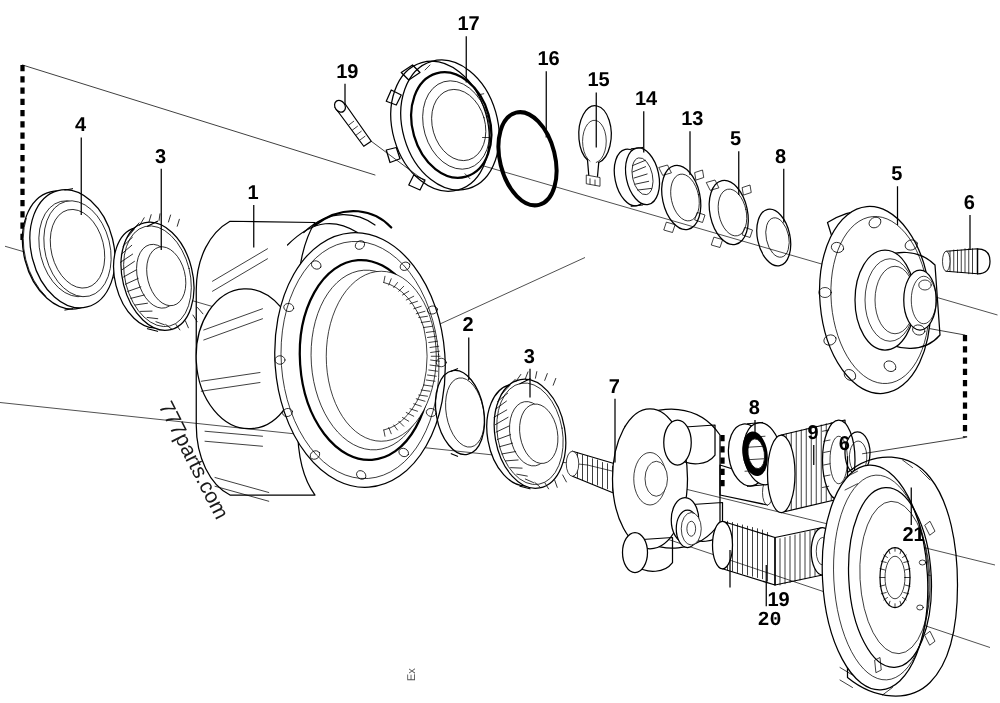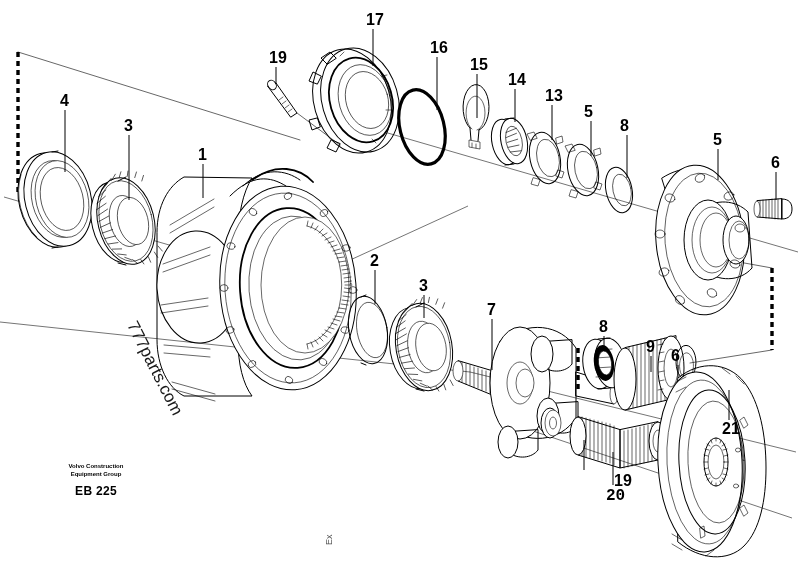--- a/index.html
+++ b/index.html
@@ -598,19 +598,14 @@
   <div class="callout" style="left:366px;top:12px;">17</div>
   <div class="callout" style="left:269px;top:50px;">19</div>
   <div class="callout" style="left:578px;top:473px;margin-left:36px;">19</div>
   <div class="callout" style="left:606px;top:488px;font-family:Liberation Mono, monospace;">20</div>
   <div class="callout" style="left:722px;top:373px;margin-top:48px;">21</div>
 
   <div class="wm" style="left:140px;top:318px;transform:rotate(63deg);">777parts.com</div>
 
   <div class="wm2" style="left:324px;top:545px;transform:rotate(-90deg);">Ex</div>
 
-  <div class="logo" style="left:42px;top:463px;width:108px;">
-    <div class="l1">Volvo Construction</div>
-    <div class="l1">Equipment Group</div>
-    <div class="l2">EB 225</div>
-  </div>
 
 </div>
 
 </body></html>

